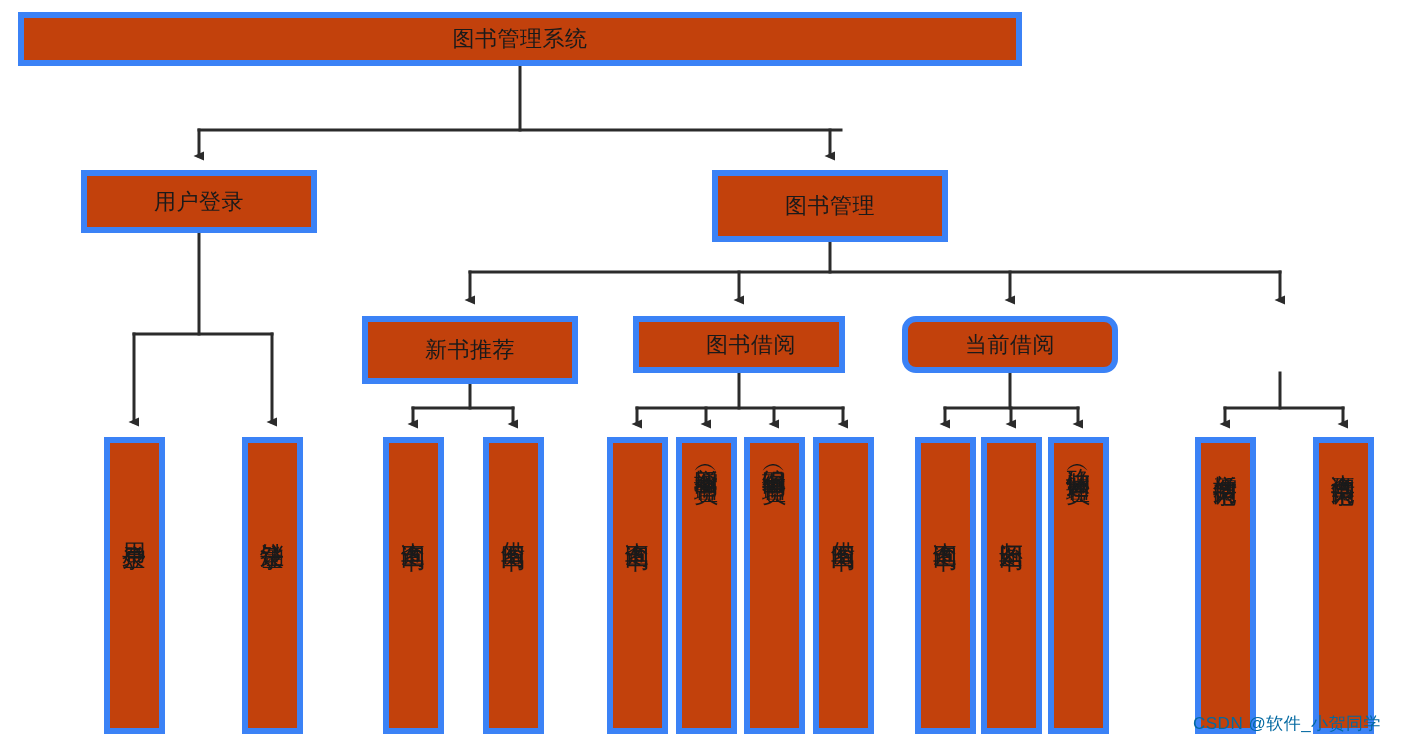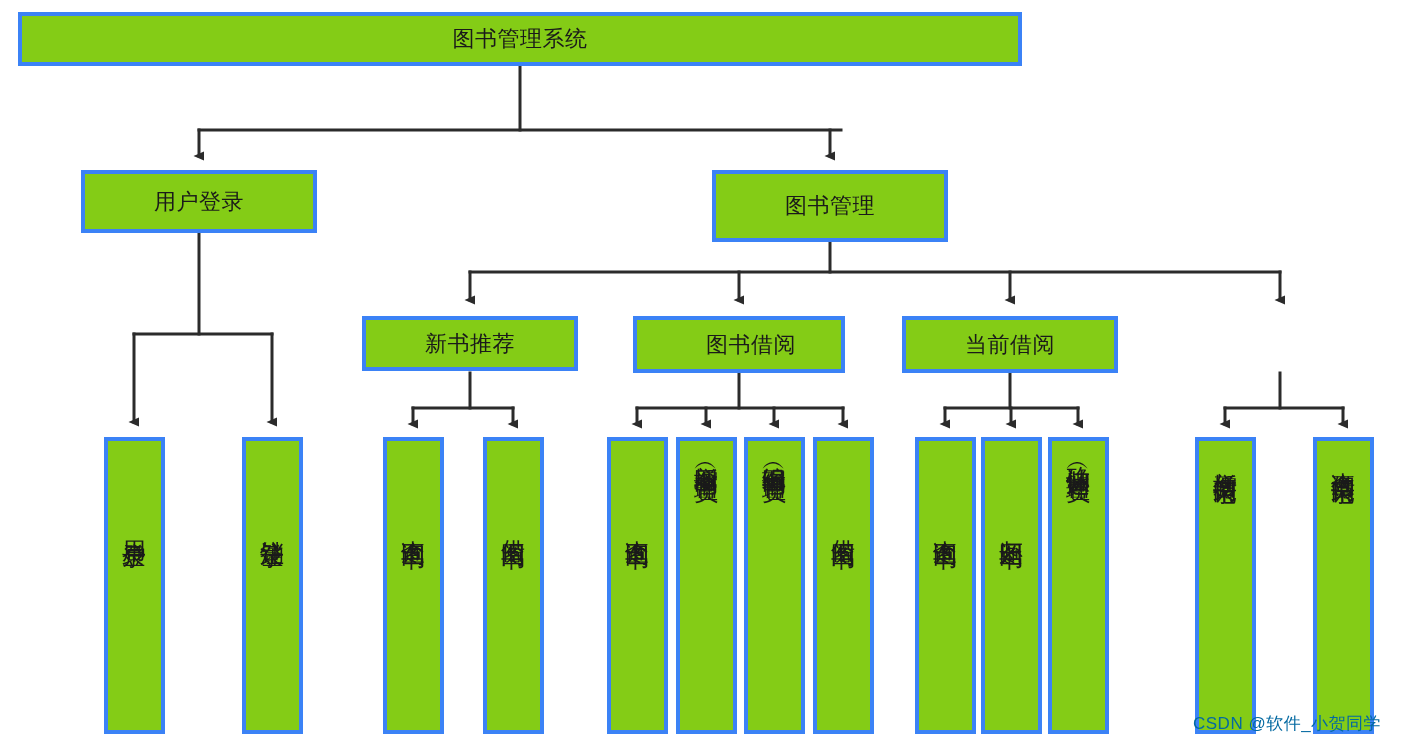--- a/index.html
+++ b/index.html
@@ -21,22 +21,22 @@
     position: absolute;
     left: 0;
     top: 0;
     width: 1405px;
     height: 747px;
     pointer-events: none;
   }
   .node {
     position: absolute;
     box-sizing: border-box;
-    background: #84cc16;
-    border: 4px solid #3b82f6;
+    background: #c2410c;
+    border: 6px solid #3b82f6;
     display: flex;
     align-items: center;
     justify-content: center;
     color: #1a1a1a;
   }
   .node .lbl {
     display: block;
     text-align: center;
     line-height: 1.18;
     white-space: nowrap;
@@ -134,27 +134,27 @@
     <span class="lbl">图书管理系统</span>
   </div>
 
   <div class="node horiz" style="left:81px; top:170px; width:236px; height:63px;">
     <span class="lbl">用户登录</span>
   </div>
   <div class="node horiz" style="left:712px; top:170px; width:236px; height:72px;">
     <span class="lbl">图书管理</span>
   </div>
 
-  <div class="node horiz" style="left:362px; top:316px; width:216px; height:55px;">
+  <div class="node horiz" style="left:362px; top:316px; width:216px; height:68px;">
     <span class="lbl">新书推荐</span>
   </div>
   <div class="node horiz" style="left:633px; top:316px; width:212px; height:57px;padding-left:24px;">
     <span class="lbl">图书借阅</span>
   </div>
-  <div class="node horiz" style="left:902px; top:316px; width:216px; height:57px;">
+  <div class="node horiz" style="left:902px; top:316px; width:216px; height:57px;border-radius:14px;">
     <span class="lbl">当前借阅</span>
   </div>
 
   <div class="node vert mid" style="left:104px; top:437px; width:61px; height:297px;">
     <span class="lbl">用户登录</span>
   </div>
   <div class="node vert mid" style="left:242px; top:437px; width:61px; height:297px;">
     <span class="lbl">注销登录</span>
   </div>
 

